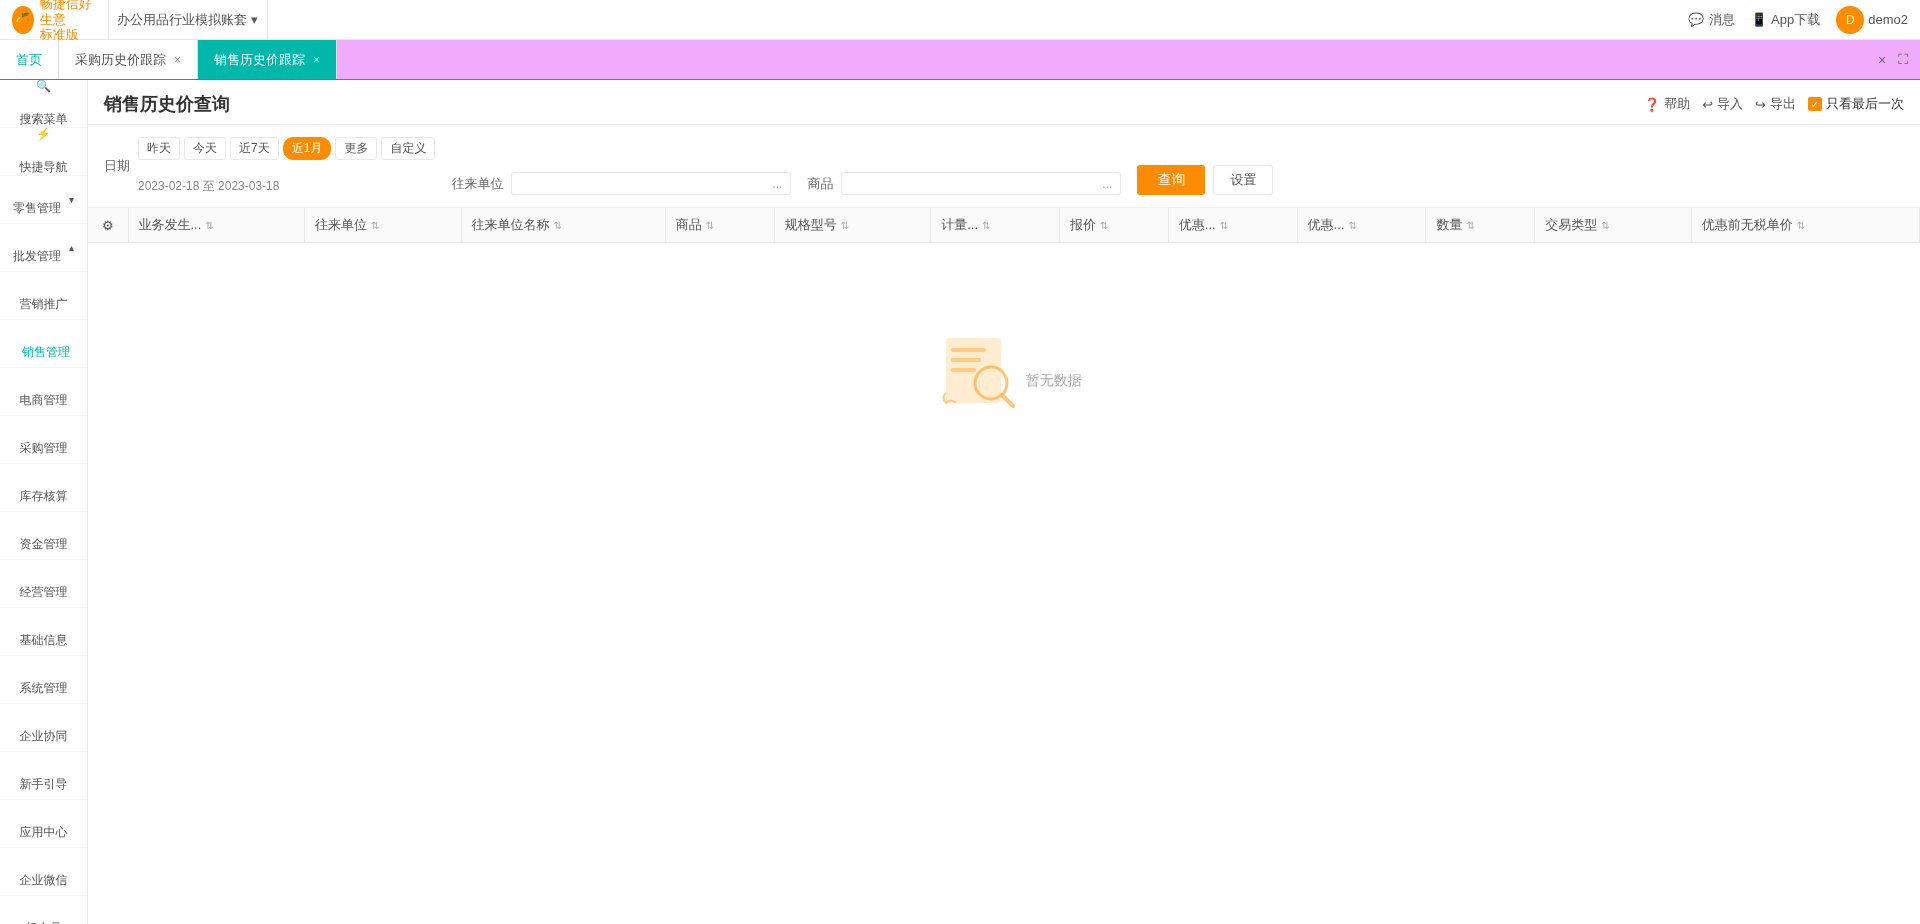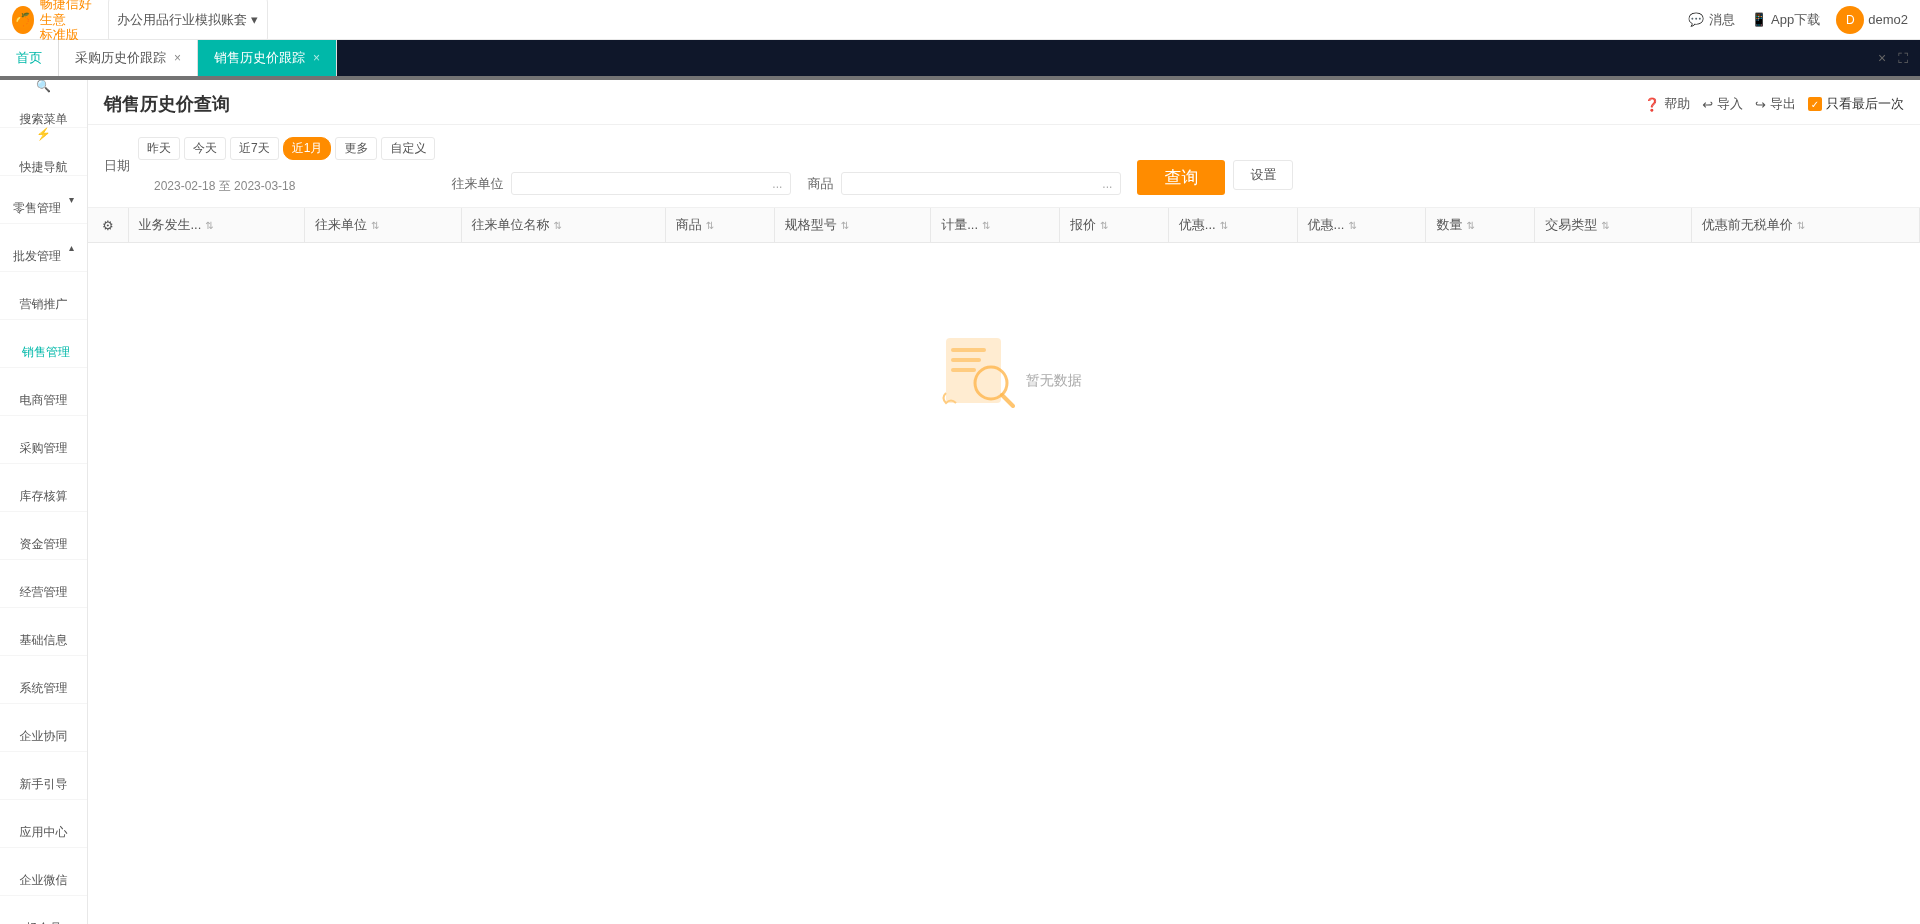--- a/index.html
+++ b/index.html
@@ -68,25 +68,25 @@
       display: flex;
       align-items: center;
       justify-content: center;
       color: white;
       font-size: 12px;
     }
 
     
     .tab-bar {
       height: 40px;
-      background: #0f172a;
+      background: #f0abfc;
       display: flex;
       align-items: stretch;
       flex-shrink: 0;
-      border-bottom: 4px solid #737373;
+      border-bottom: 1px solid #737373;
     }
     .tab {
       display: flex;
       align-items: center;
       padding: 0 16px;
       gap: 6px;
       cursor: pointer;
       font-size: 13px;
       color: #555;
       border-right: 1px solid #ddd;
@@ -262,21 +262,21 @@
     }
     .date-btn.active {
       background: #ff8c00;
       border-color: #ff8c00;
       color: #fff;
       border-radius: 10px;
     }
     .date-range {
       font-size: 12px;
       color: #888;
-      margin-left: 16px;
+      margin-left: 0;
     }
     .filter-input {
       display: flex;
       align-items: center;
       border: 1px solid #e8e8e8;
       border-radius: 3px;
       padding: 3px 8px;
       min-width: 220px;
       background: #fff;
       cursor: pointer;
@@ -288,24 +288,24 @@
     .action-buttons-row {
       display: flex;
       align-items: flex-start;
       gap: 8px;
       padding-top: 4px;
     }
     .btn-query {
       background: #ff8c00;
       color: #fff;
       border: none;
-      padding: 6px 27px;
+      padding: 6px 20px;
       border-radius: 3px;
       cursor: pointer;
-      font-size: 17px;
+      font-size: 14px;
       white-space: nowrap;
     }
     .btn-settings {
       background: #fff;
       color: #555;
       border: 1px solid #e8e8e8;
       padding: 5px 16px;
       border-radius: 3px;
       cursor: pointer;
       font-size: 13px;

